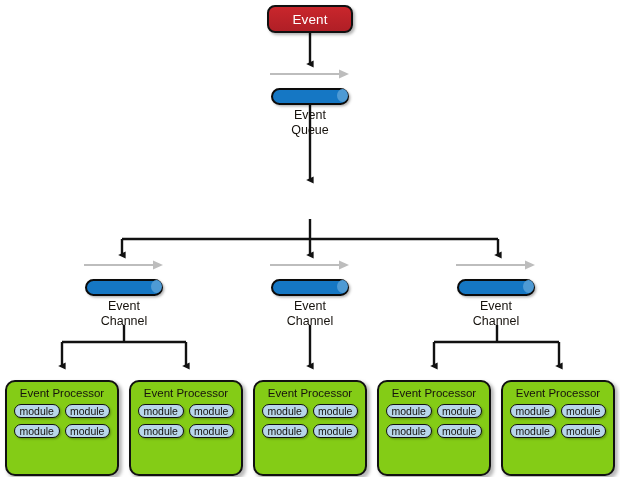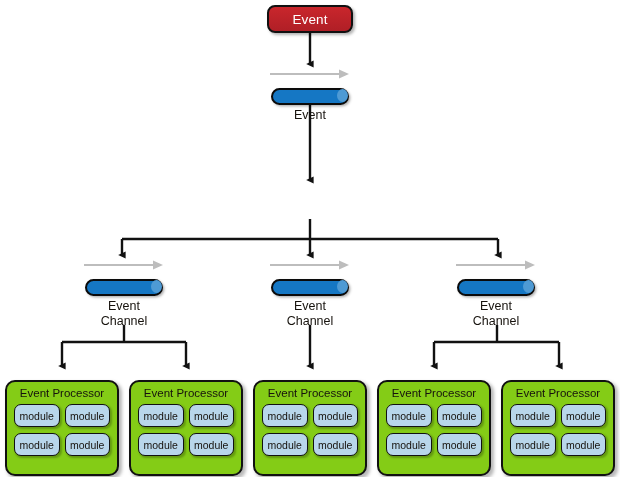--- a/index.html
+++ b/index.html
@@ -121,21 +121,21 @@
     color: #16120d;
     margin-bottom: 5px;
   }
   .mod-grid {
     display: grid;
     grid-template-columns: 1fr 1fr;
     gap: 6px 5px;
     padding: 0 7px;
   }
   .module {
-    height: 23px;
+    height: 14px;
     background: #b8d6ea;
     border: 1.8px solid #111111;
     border-radius: 7px;
     display: flex;
     align-items: center;
     justify-content: center;
     font-size: 10.5px;
     color: #16120d;
     box-sizing: border-box;
     box-shadow: 1.2px 1.2px 2px rgba(0,0,0,0.25);
@@ -189,20 +189,21 @@
     </g>
   </svg>
 
   <div class="event-box">
     <span>Event</span>
   </div>
 
   <div class="cyl" style="left:271px; top:88px;"></div>
   <div class="cyl-label" style="left:255px; top:108px;">
     <div>Event</div>
+    <div>Queue</div>
   </div>
 
 
   <div class="cyl" style="left:85px; top:279px;"></div>
   <div class="cyl-label" style="left:69px; top:299px;">
     <div>Event</div>
     <div>Channel</div>
   </div>
 
   <div class="cyl" style="left:271px; top:279px;"></div>

